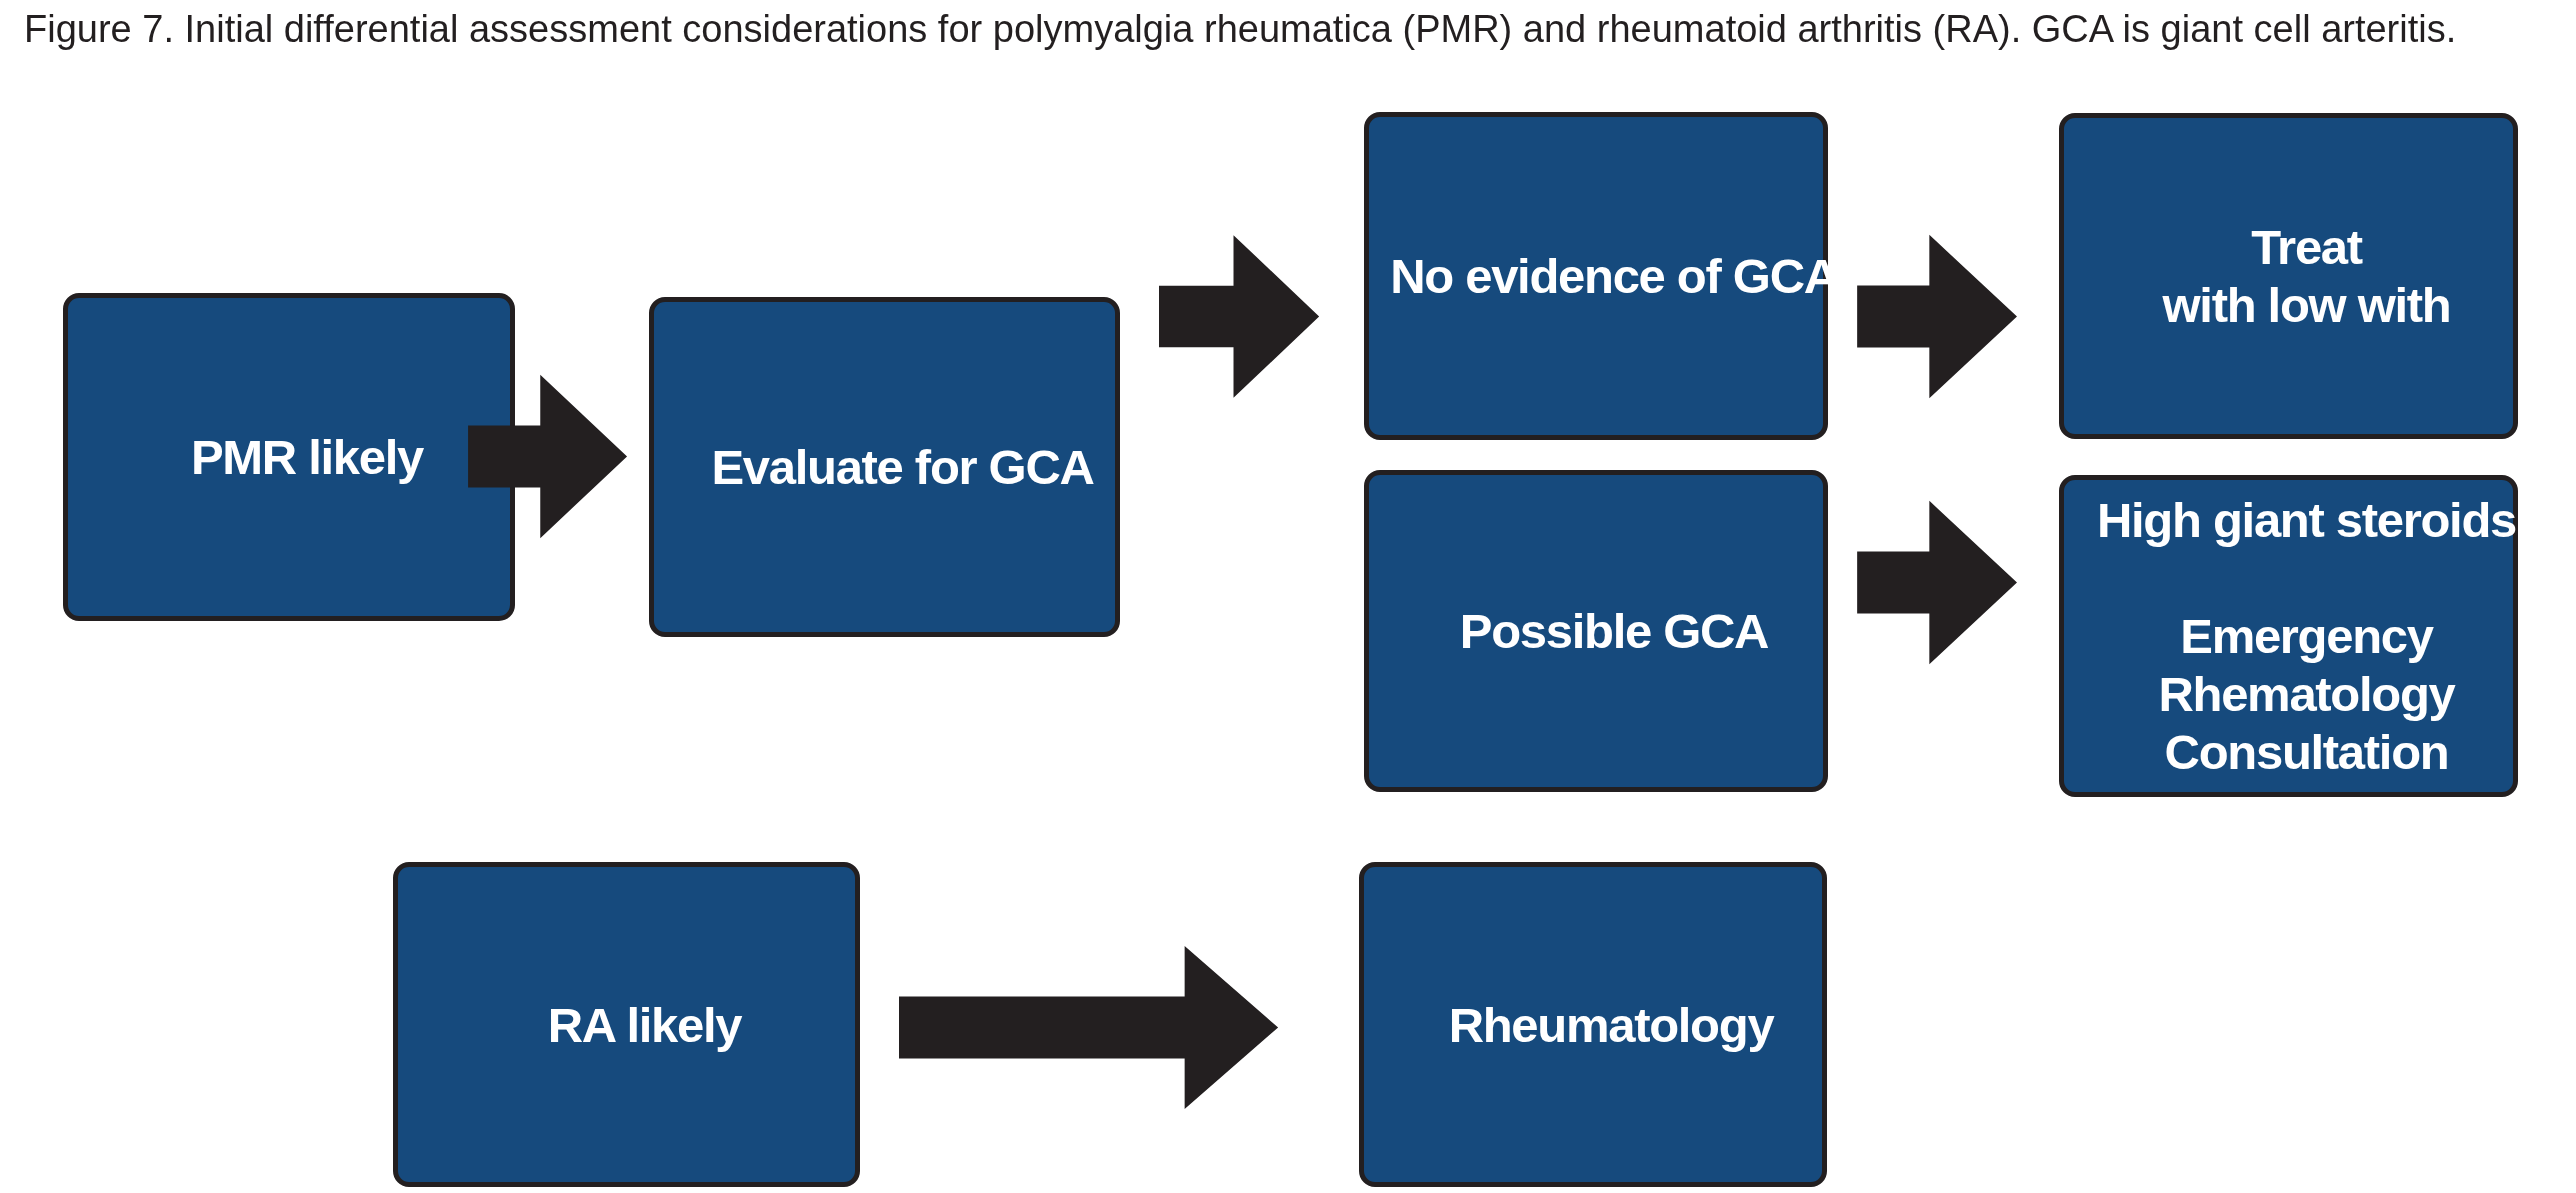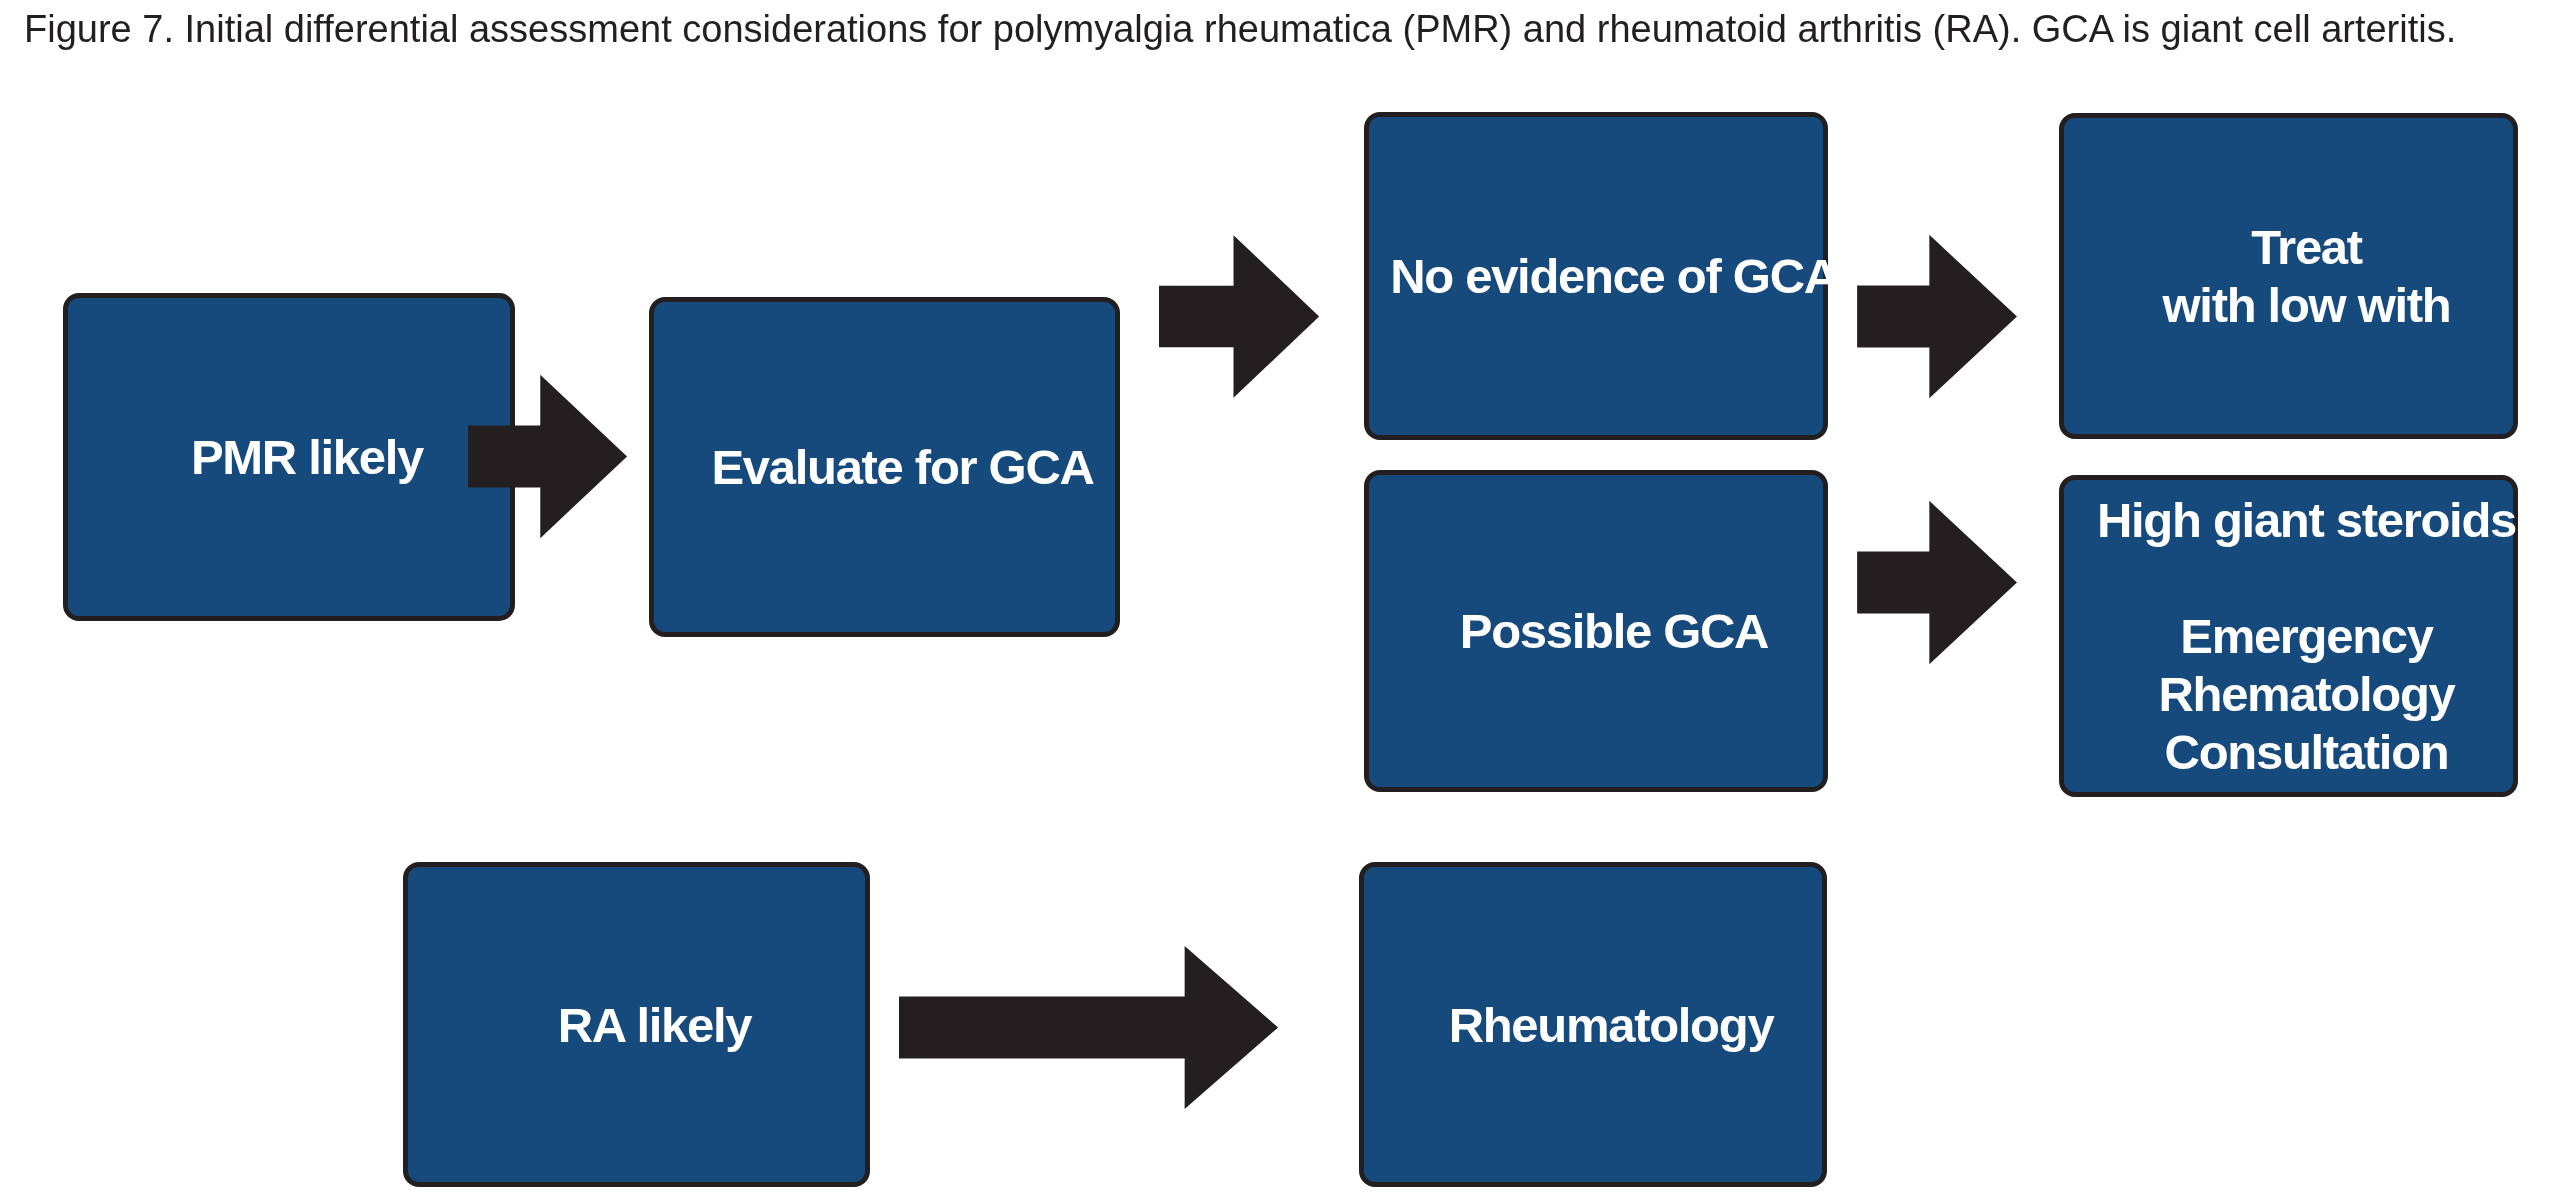--- a/index.html
+++ b/index.html
@@ -99,21 +99,21 @@
   </svg>
 
   <div class="node" style="left:2059px;top:475px;width:459px;height:322px;">
     <div class="box-line">High giant steroids</div>
     <div class="box-line"></div>
     <div class="box-line">Emergency</div>
     <div class="box-line">Rhematology</div>
     <div class="box-line">Consultation</div>
   </div>
 
-  <div class="node" style="left:393px;top:862px;width:467px;height:325px;margin-left:10px;">
+  <div class="node" style="left:393px;top:862px;width:467px;height:325px;">
     <div class="box-line">RA likely</div>
   </div>
 
   <svg class="arrow" style="left:899px;top:945px;" width="380" height="165" viewBox="0 0 443 192" aria-hidden="true">
     <polygon points="0,60 333,60 333,1 442,96 333,191 333,132 0,132" fill="currentColor"></polygon>
   </svg>
 
   <div class="node" style="left:1359px;top:862px;width:468px;height:325px;">
     <div class="box-line">Rheumatology</div>
   </div>

